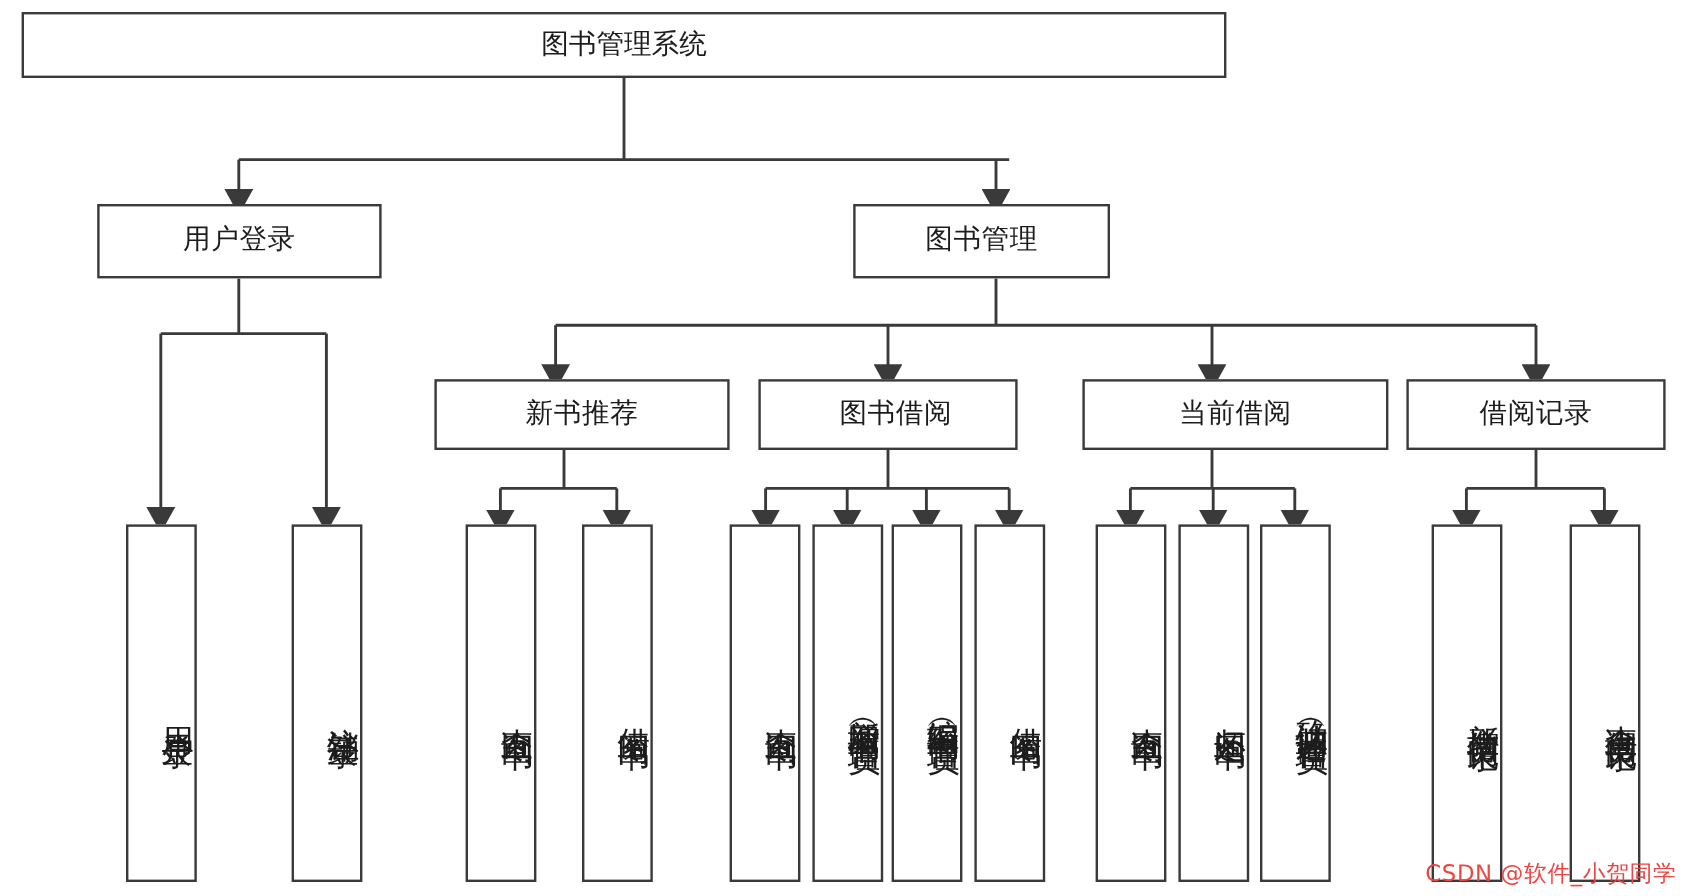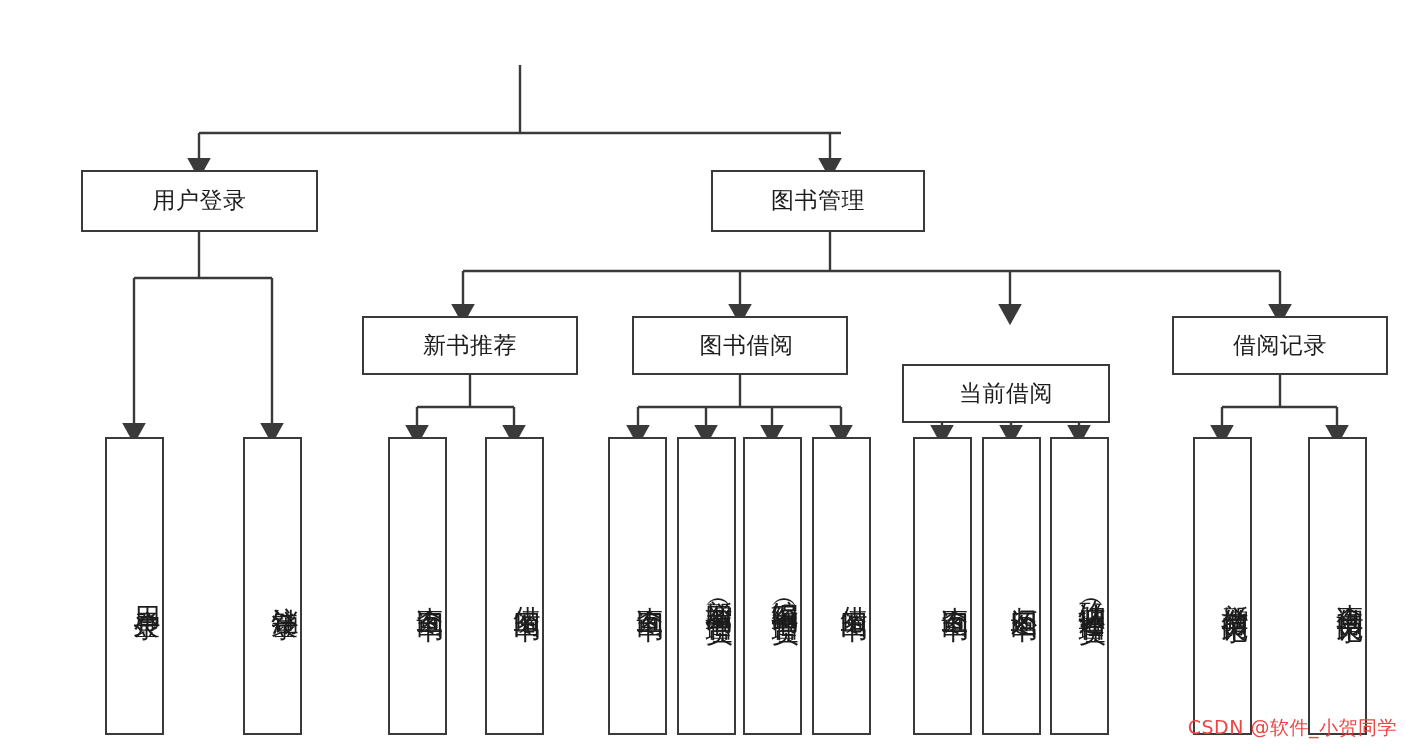--- a/index.html
+++ b/index.html
@@ -117,35 +117,38 @@
       <path d="M1011,407 L1011,427" marker-end="url(#arrow)"></path>
       <path d="M1079,407 L1079,427" marker-end="url(#arrow)"></path>
 
       <path d="M1280,375 L1280,407"></path>
       <path d="M1222,407 L1337,407"></path>
       <path d="M1222,407 L1222,427" marker-end="url(#arrow)"></path>
       <path d="M1337,407 L1337,427" marker-end="url(#arrow)"></path>
     </g>
   </svg>
 
+  <div class="node root" style="left:18px; top:10px; width:1004px; height:55px;">
+    <span>图书管理系统</span>
+  </div>
 
   <div class="node horiz" style="left:81px; top:170px; width:237px; height:62px;">
     <span>用户登录</span>
   </div>
   <div class="node horiz" style="left:711px; top:170px; width:214px; height:62px;">
     <span>图书管理</span>
   </div>
 
-  <div class="node horiz" style="left:362px; top:316px; width:216px; height:59px;">
+  <div class="node horiz" style="left:362px; top:316px; width:246px; height:59px;">
     <span>新书推荐</span>
   </div>
   <div class="node horiz" style="left:632px; top:316px; width:216px; height:59px;padding-left:13px;">
     <span>图书借阅</span>
   </div>
-  <div class="node horiz" style="left:902px; top:316px; width:208px; height:59px;margin-top:48px;">
+  <div class="node horiz" style="left:902px; top:316px; width:255px; height:59px;">
     <span>当前借阅</span>
   </div>
   <div class="node horiz" style="left:1172px; top:316px; width:216px; height:59px;">
     <span>借阅记录</span>
   </div>
 
   <div class="node vert" style="left:105px; top:437px; width:59px; height:298px;">
     <span class="vlabel">用户登录</span>
   </div>
   <div class="node vert" style="left:243px; top:437px; width:59px; height:298px;">

